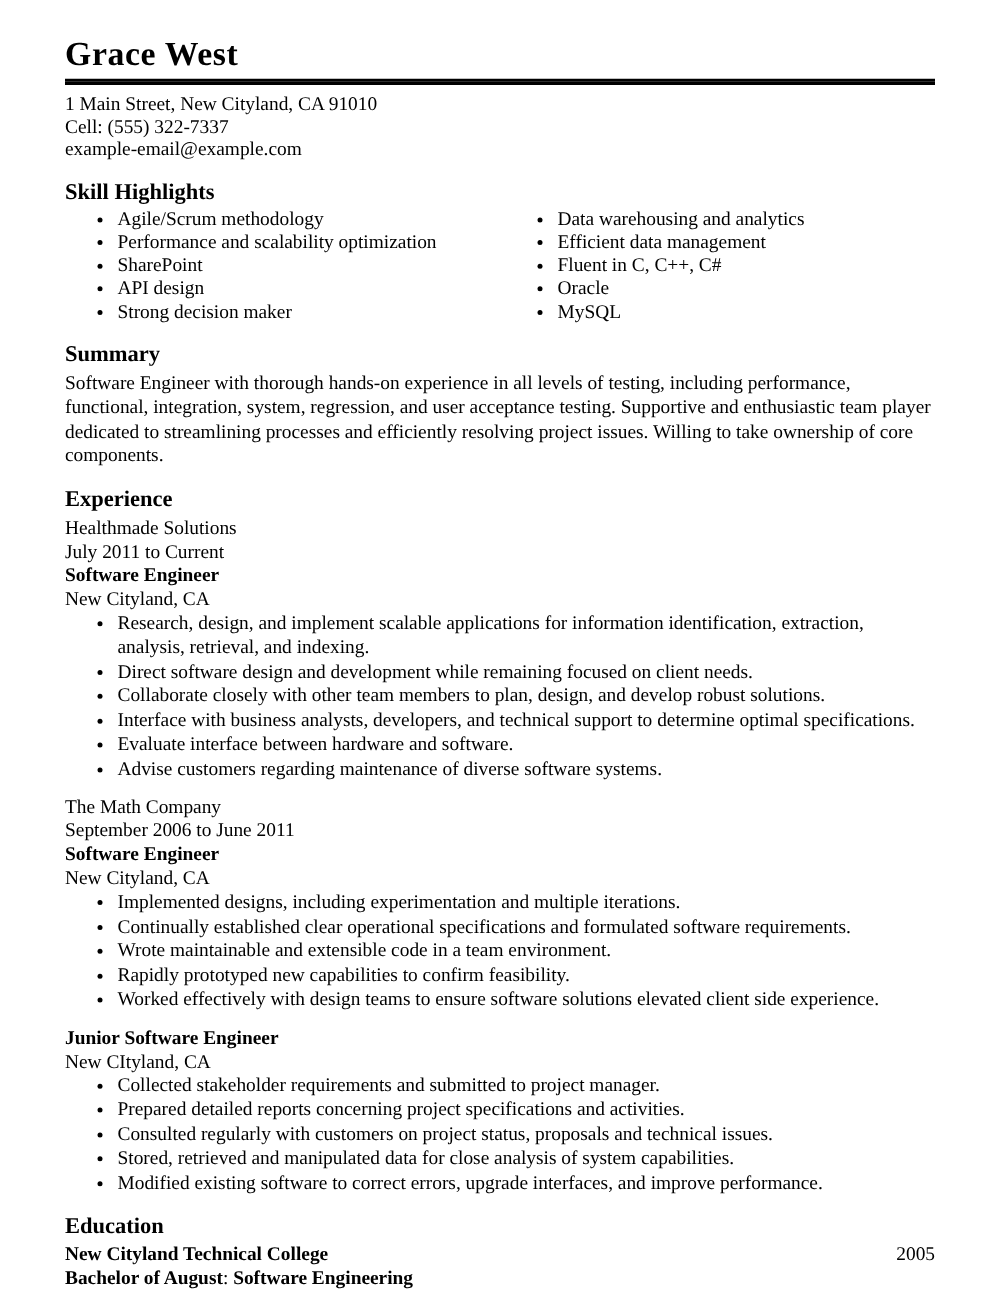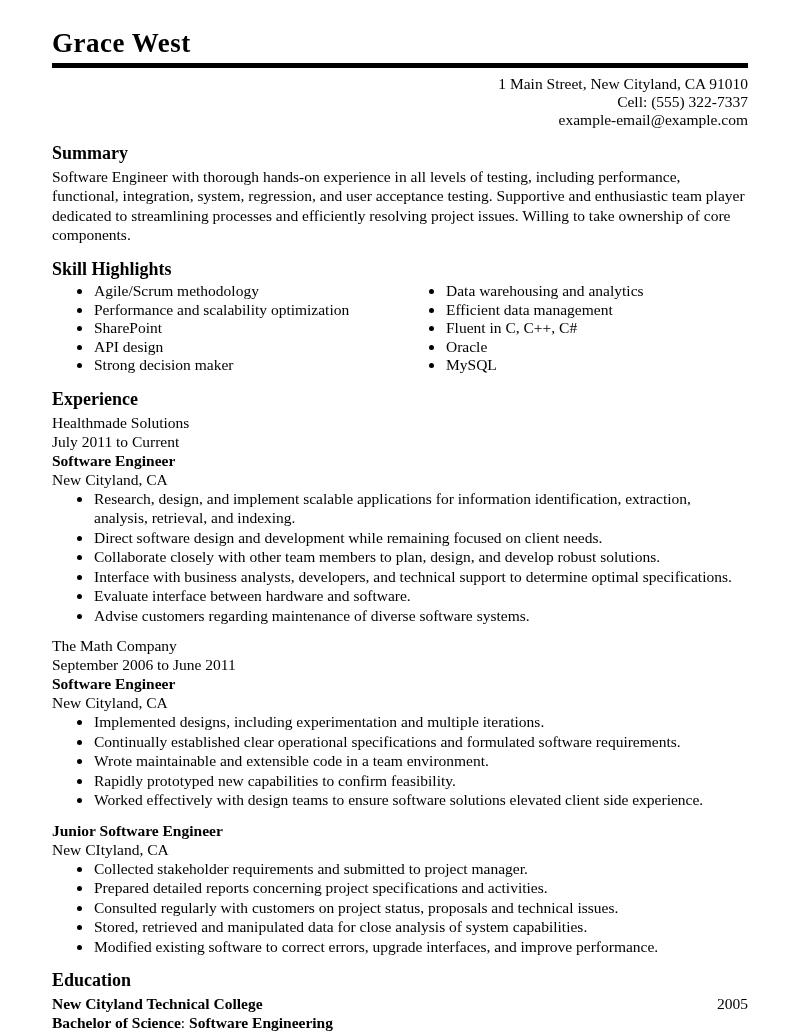--- a/index.html
+++ b/index.html
@@ -27,21 +27,21 @@
     letter-spacing: 0.5px;
   }
   .header-rule {
     margin-top: 4px;
     height: 3px;
     border-top: 2px solid #000;
     border-bottom: 3px solid #000;
   }
   .contact {
     margin-top: 7px;
-    text-align: right;
+    text-align: left;
     font-size: 15.5px;
     line-height: 18px;
   }
 
   
   .section-heading {
     font-size: 18px;
     font-weight: bold;
     line-height: 1.15;
     margin-top: 14px;
@@ -98,25 +98,20 @@
 <div class="page">
 
   <div>
     <div class="name">Grace West</div>
     <div class="header-rule"></div>
     <div class="contact">
       <div>1 Main Street, New Cityland, CA 91010</div>
       <div>Cell: (555) 322-7337</div>
       <div>example-email@example.com</div>
     </div>
-  </div>
-
-  <div>
-    <div class="section-heading">Summary</div>
-    <div class="summary-text">Software Engineer with thorough hands-on experience in all levels of testing, including performance, functional, integration, system, regression, and user acceptance testing. Supportive and enthusiastic team player dedicated to streamlining processes and efficiently resolving project issues. Willing to take ownership of core components.</div>
   </div>
 
   <div>
     <div class="section-heading">Skill Highlights</div>
     <div class="skills-cols">
       <div class="skills-col-1">
         <ul class="bullets">
           <li>Agile/Scrum methodology</li>
           <li>Performance and scalability optimization</li>
           <li>SharePoint</li>
@@ -130,20 +125,25 @@
           <li>Efficient data management</li>
           <li>Fluent in C, C++, C#</li>
           <li>Oracle</li>
           <li>MySQL</li>
         </ul>
       </div>
     </div>
   </div>
 
   <div>
+    <div class="section-heading">Summary</div>
+    <div class="summary-text">Software Engineer with thorough hands-on experience in all levels of testing, including performance, functional, integration, system, regression, and user acceptance testing. Supportive and enthusiastic team player dedicated to streamlining processes and efficiently resolving project issues. Willing to take ownership of core components.</div>
+  </div>
+
+  <div>
     <div class="section-heading">Experience</div>
 
     <div class="job">
       <div class="job-header">
         <span>Healthmade Solutions</span>
         <span>July 2011 to Current</span>
       </div>
       <div class="job-title">Software Engineer</div>
       <div class="job-location">New Cityland, CA</div>
       <ul class="bullets">
@@ -185,18 +185,18 @@
     </div>
   </div>
 
   <div>
     <div class="section-heading">Education</div>
     <div class="edu-header">
       <span class="edu-school">New Cityland Technical College</span>
       <span>2005</span>
     </div>
     <div class="edu-degree">
-      <span class="bold">Bachelor of Science</span><span>: </span><span class="bold">Software Engineering</span>
+      <span class="bold">Bachelor of August</span><span>: </span><span class="bold">Software Engineering</span>
     </div>
     <div class="edu-location">New Cityland, CA</div>
   </div>
 
 </div>
 
 </body></html>

